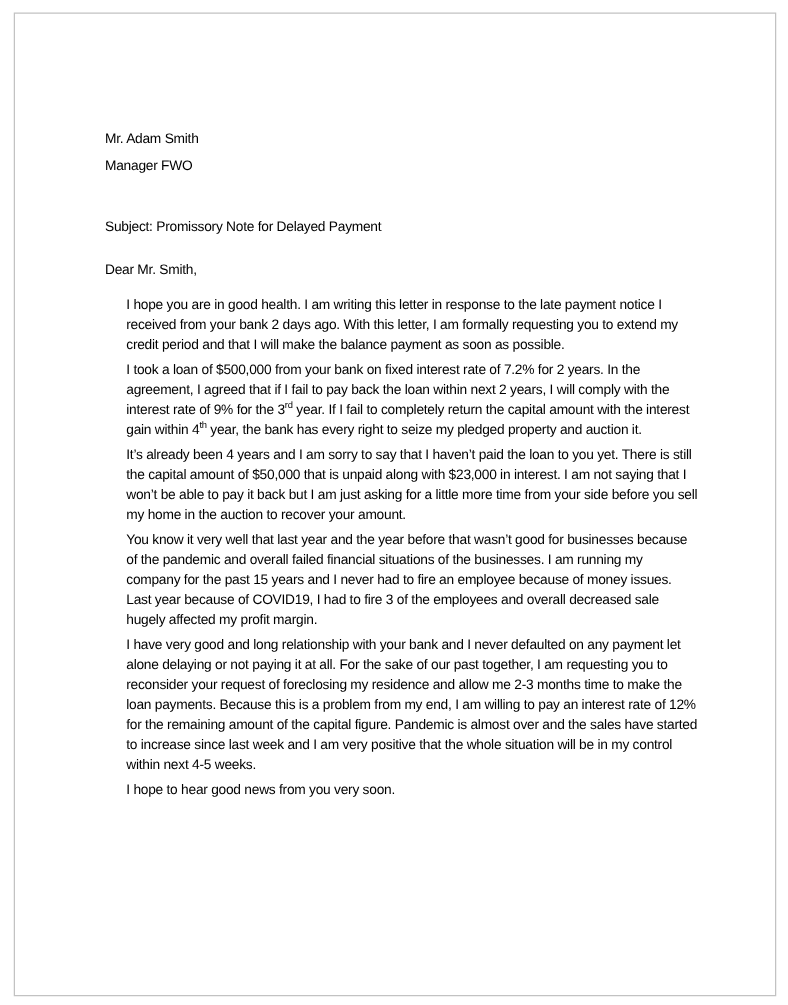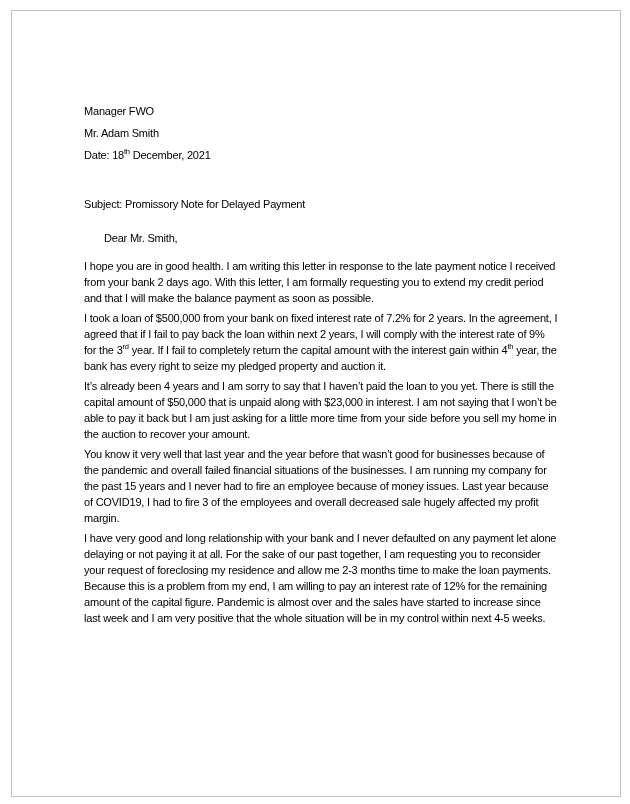--- a/index.html
+++ b/index.html
@@ -22,42 +22,42 @@
   }
   .content {
     padding: 92px 62px 0 72px;
     color: #000000;
     font-size: 11px;
     line-height: 16px;
     letter-spacing: -0.2px;
   }
   p { margin: 0 0 6px 0; }
   .subject { margin-top: 33px; }
-  .salutation { margin-top: 18px; margin-left: 20px; }
-  #letter-body { padding-top: 6px; }
+  .salutation { margin-top: 18px; }
+  #letter-body { padding-top: 6px; margin-left: 17px; }
   #letter-body p { margin: 0 0 4px 0; }
   sup {
     font-size: 7.5px;
     line-height: 0;
     vertical-align: super;
   }
 </style>
 </head>
 <body>
 
 <div class="page">
   <div class="content">
     <div id="recipient-block">
+        <p>Mr. Adam Smith</p>
         <p>Manager FWO</p>
-        <p>Mr. Adam Smith</p>
       </div>
-    <p id="date-line">Date: 18<sup>th</sup> December, 2021</p>
     <p class="subject">Subject: Promissory Note for Delayed Payment</p>
     <p class="salutation">Dear Mr. Smith,</p>
     <div id="letter-body">
         <p>I hope you are in good health. I am writing this letter in response to the late payment notice I received from your bank 2 days ago. With this letter, I am formally requesting you to extend my credit period and that I will make the balance payment as soon as possible.</p>
         <p>I took a loan of $500,000 from your bank on fixed interest rate of 7.2% for 2 years. In the agreement, I agreed that if I fail to pay back the loan within next 2 years, I will comply with the interest rate of 9% for the 3<sup>rd</sup> year. If I fail to completely return the capital amount with the interest gain within 4<sup>th</sup> year, the bank has every right to seize my pledged property and auction it.</p>
         <p>It’s already been 4 years and I am sorry to say that I haven’t paid the loan to you yet. There is still the capital amount of $50,000 that is unpaid along with $23,000 in interest. I am not saying that I won’t be able to pay it back but I am just asking for a little more time from your side before you sell my home in the auction to recover your amount.</p>
         <p>You know it very well that last year and the year before that wasn’t good for businesses because of the pandemic and overall failed financial situations of the businesses. I am running my company for the past 15 years and I never had to fire an employee because of money issues. Last year because of COVID19, I had to fire 3 of the employees and overall decreased sale hugely affected my profit margin.</p>
         <p>I have very good and long relationship with your bank and I never defaulted on any payment let alone delaying or not paying it at all. For the sake of our past together, I am requesting you to reconsider your request of foreclosing my residence and allow me 2-3 months time to make the loan payments. Because this is a problem from my end, I am willing to pay an interest rate of 12% for the remaining amount of the capital figure. Pandemic is almost over and the sales have started to increase since last week and I am very positive that the whole situation will be in my control within next 4-5 weeks.</p>
+        <p>I hope to hear good news from you very soon.</p>
       </div>
   </div>
 </div>
 
 </body></html>

